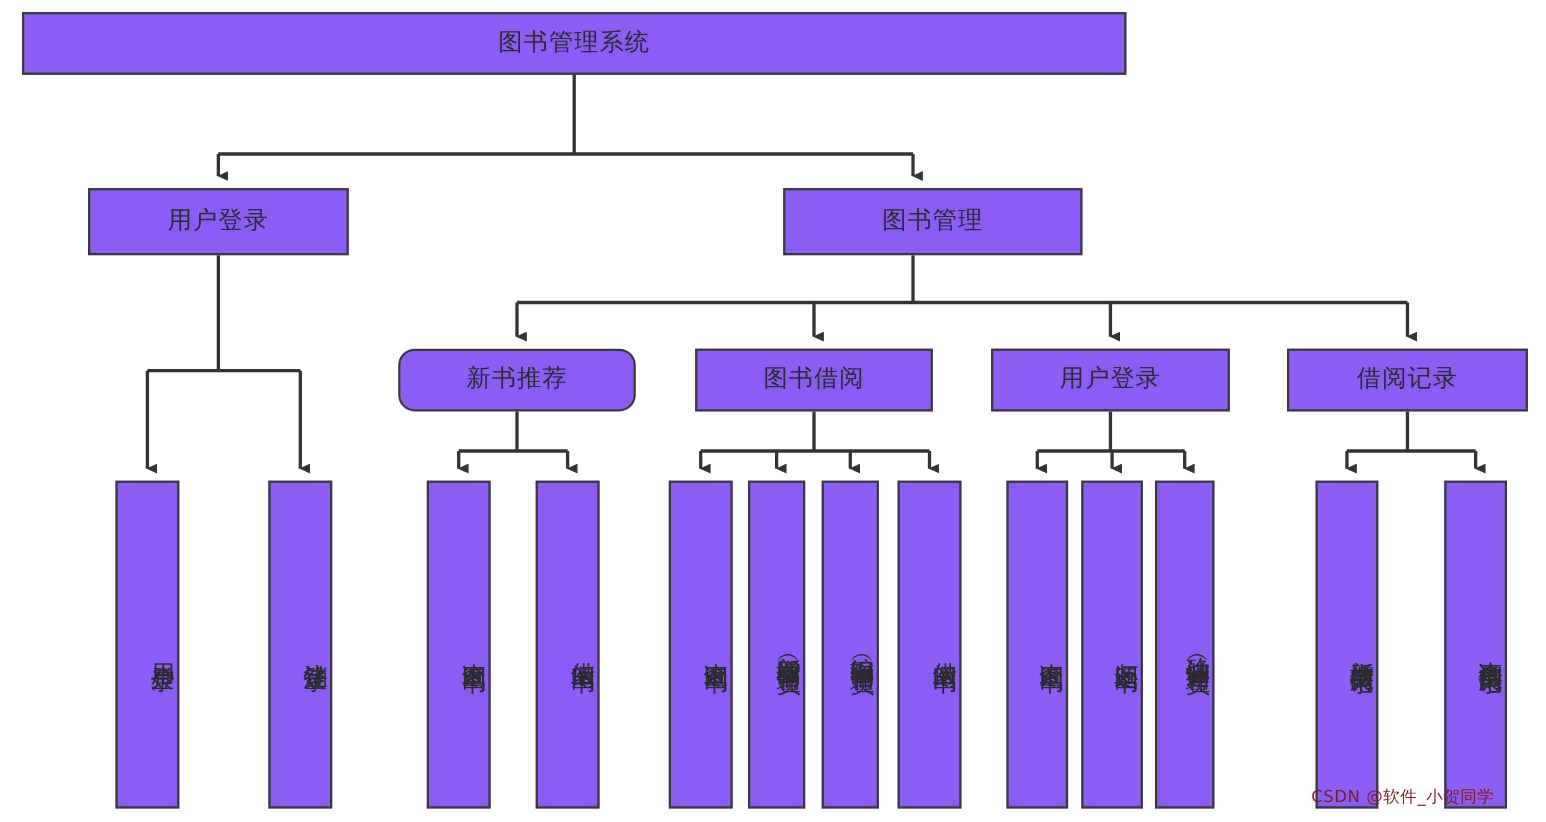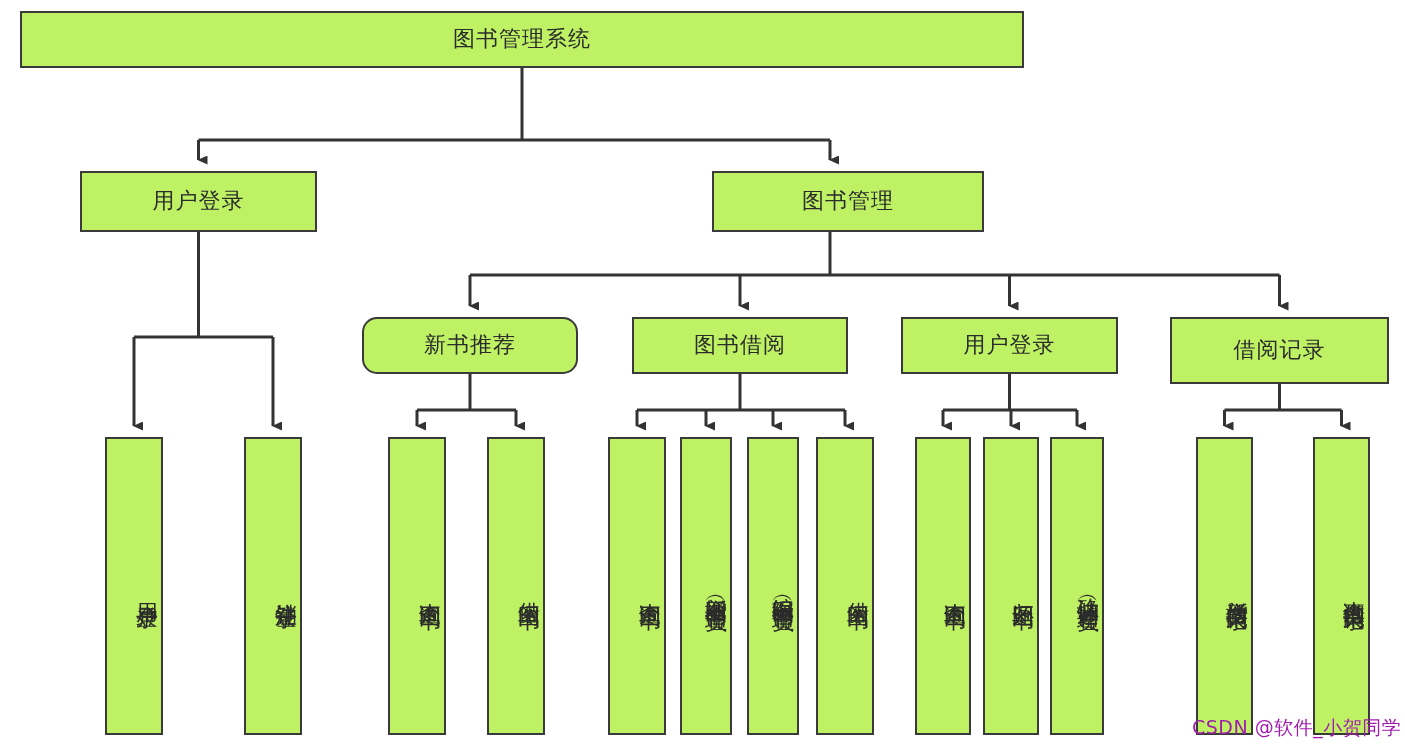--- a/index.html
+++ b/index.html
@@ -20,21 +20,21 @@
   #wires {
     position: absolute;
     left: 0;
     top: 0;
     width: 1405px;
     height: 747px;
   }
   .node {
     position: absolute;
     box-sizing: border-box;
-    background: #bef264;
+    background: #8b5cf6;
     border: 2.5px solid #3a3a3a;
     display: flex;
     align-items: center;
     justify-content: center;
     color: #2b2b2b;
   }
   .node.horiz {
     font-size: 22px;
     letter-spacing: 1px;
     line-height: 1.2;
@@ -51,22 +51,22 @@
   }
   .node.vert .vtext {
     writing-mode: vertical-rl;
     text-orientation: upright;
     display: block;
     text-align: center;
     max-height: 100%;
   }
   .watermark {
     position: absolute;
-    font-size: 19px;
-    color: #a21caf;
+    font-size: 15px;
+    color: #7f1d1d;
     letter-spacing: 0.5px;
     white-space: nowrap;
     pointer-events: none;
   }
 </style>
 </head>
 <body>
 
 <div id="canvas">
 
@@ -125,21 +125,21 @@
       </div>
       <div class="node horiz" style="left: 362px; top: 317px; width: 216px; height: 57px; border-radius: 15px;">
         <span class="htext">新书推荐</span>
       </div>
       <div class="node horiz" style="left: 632px; top: 317px; width: 216px; height: 57px;">
         <span class="htext">图书借阅</span>
       </div>
       <div class="node horiz" style="left: 901px; top: 317px; width: 217px; height: 57px;">
         <span class="htext">用户登录</span>
       </div>
-      <div class="node horiz" style="left: 1170px; top: 317px; width: 219px; height: 67px;">
+      <div class="node horiz" style="left: 1170px; top: 317px; width: 219px; height: 57px;">
         <span class="htext">借阅记录</span>
       </div>
       <div class="node vert" style="left: 105px; top: 437px; width: 58px; height: 298px;">
         <span class="vtext">用户登录</span>
       </div>
       <div class="node vert" style="left: 244px; top: 437px; width: 58px; height: 298px;">
         <span class="vtext">注销登录</span>
       </div>
       <div class="node vert" style="left: 388px; top: 437px; width: 58px; height: 298px;">
         <span class="vtext">查询图书</span>

